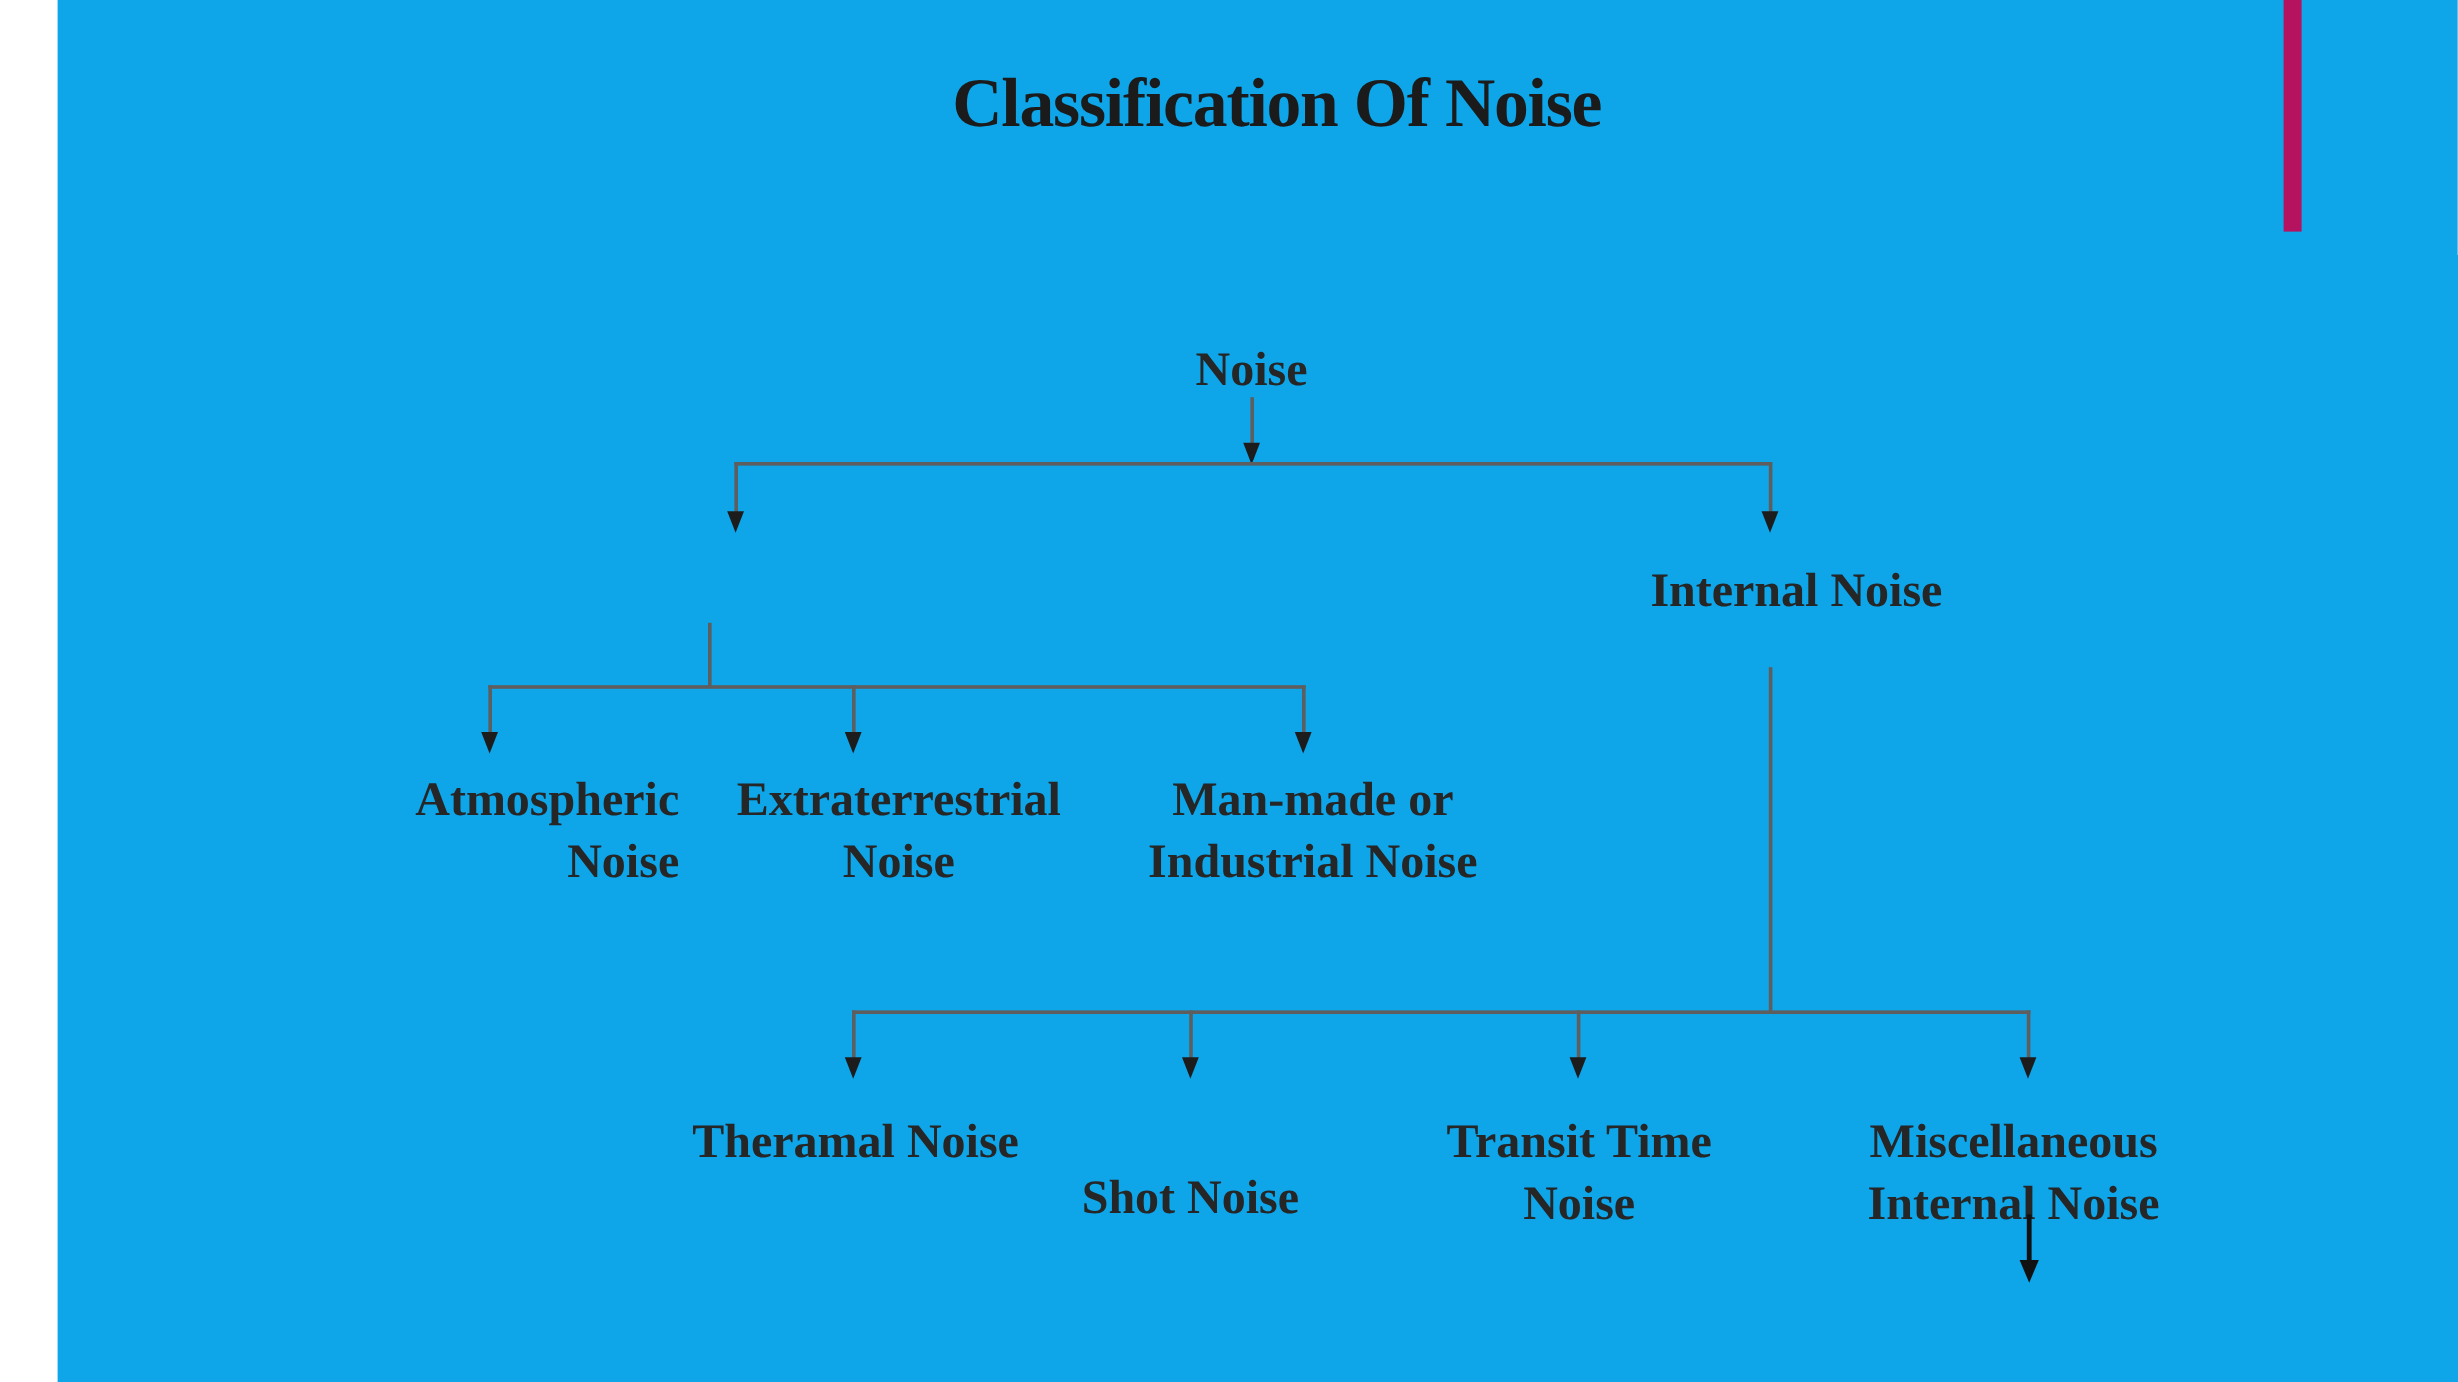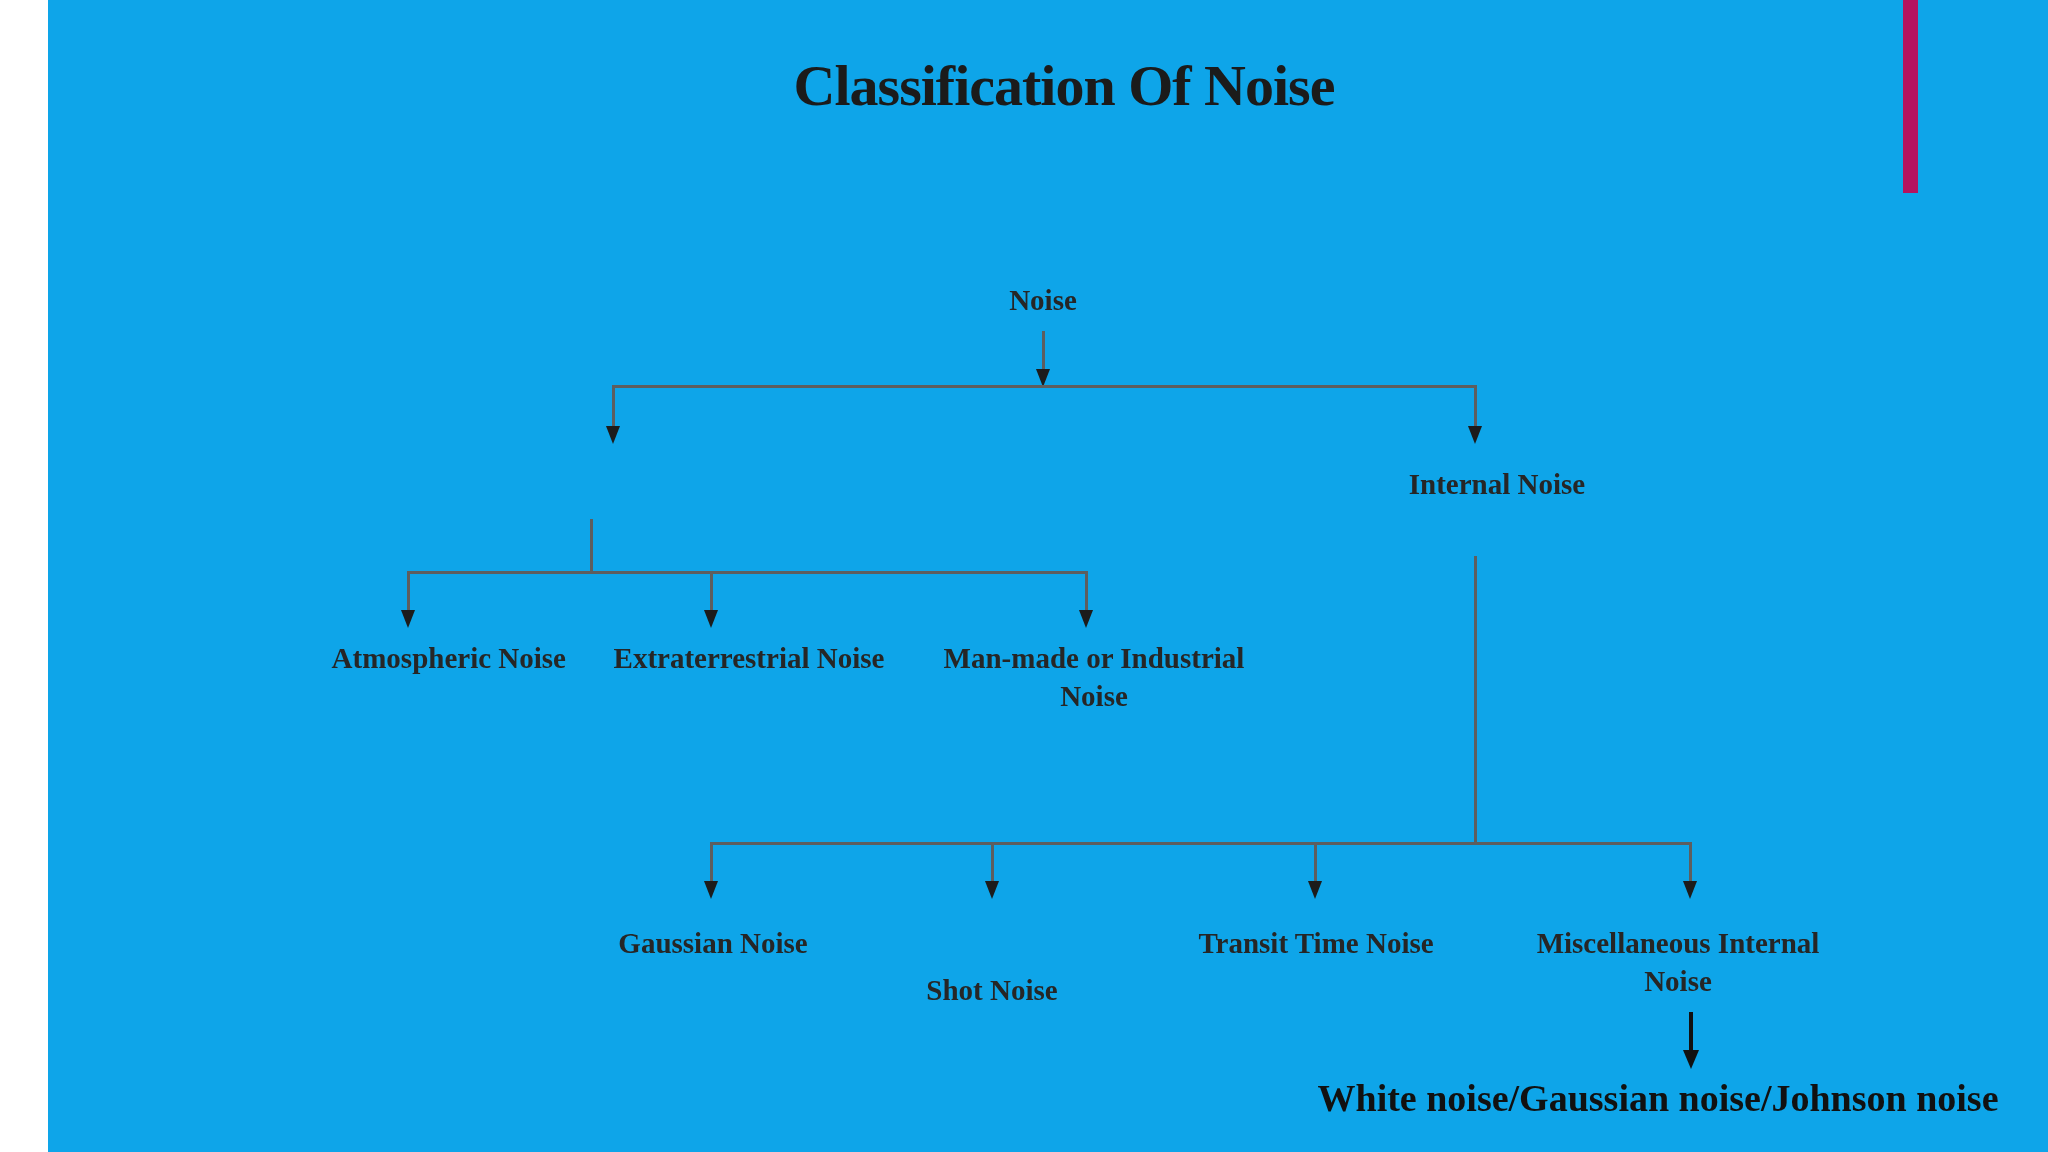--- a/index.html
+++ b/index.html
@@ -8,21 +8,21 @@
     overflow:hidden; font-family:Liberation Serif, serif;margin-left:48px;
   }
   .title {
     position:absolute; left:1016px; top:52px; transform:translateX(-50%);
     margin:0; font-size:58px; font-weight:700; color:#1b1b1b;
     letter-spacing:-1px; white-space:nowrap;
   }
   .accent-bar { position:absolute; left:1855px; top:0; width:15px; height:193px; background:#b5135f; }
   .node {
     position:absolute; transform:translateX(-50%); text-align:center;
-    font-weight:700; color:#262626; font-size:29px; line-height:1.3;
+    font-weight:700; color:#262626; font-size:40px; line-height:1.3;
   }
   .nw { white-space:nowrap; }
   .hline, .vline { position:absolute; background:#5e5e5e; }
   .hline { height:3px; }
   .vline { width:3px; }
   .arrow {
     position:absolute; width:0; height:0;
     border-left:7px solid transparent; border-right:7px solid transparent;
     border-top:18px solid #1c1c1c;
   }
@@ -85,23 +85,22 @@
 
   <div class="vline" style="left:943px; top:842px; height:41px;"></div>
   <div class="arrow" style="left:937px; top:881px;"></div>
 
   <div class="vline" style="left:1266px; top:842px; height:41px;"></div>
   <div class="arrow" style="left:1260px; top:881px;"></div>
 
   <div class="vline" style="left:1641px; top:842px; height:41px;"></div>
   <div class="arrow" style="left:1635px; top:881px;"></div>
 
-  <div class="node nw" style="left:665px; top:925px;">Gaussian Noise</div>
+  <div class="node nw" style="left:665px; top:925px;">Theramal Noise</div>
   <div class="node nw" style="left:944px; top:972px;">Shot Noise</div>
   <div class="node" style="left:1630px; top:925px; width:300px;">Miscellaneous Internal Noise</div>
   <div class="node" style="left:1268px; top:925px; width:250px;">Transit Time Noise</div>
 
   <div class="vline black" style="left:1641px; top:1012px; height:42px; width:4px;"></div>
   <div class="arrow-black" style="left:1635px; top:1050px;"></div>
 
-  <div class="leaf-note" style="left:1610px; top:1076px;">White noise/Gaussian noise/Johnson noise</div>
 
 </div>
 
 </body></html>

